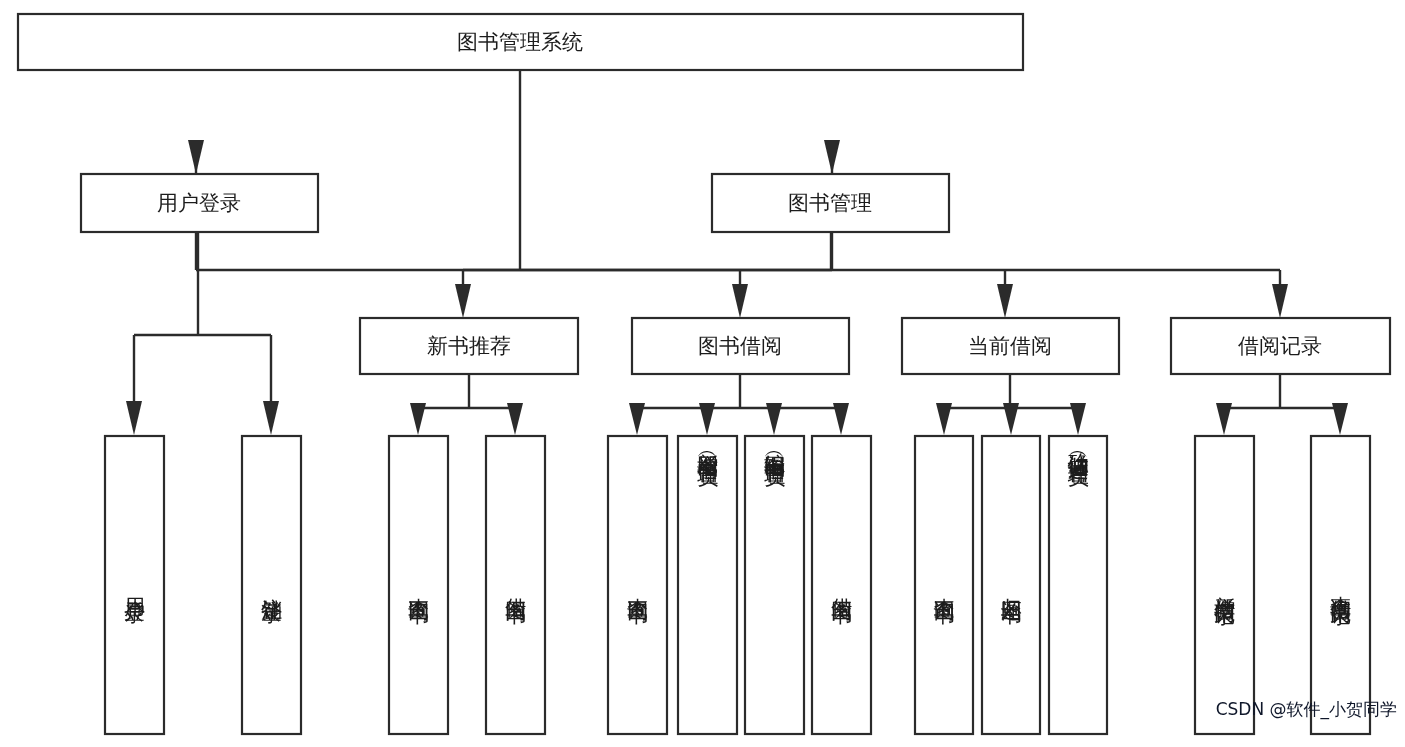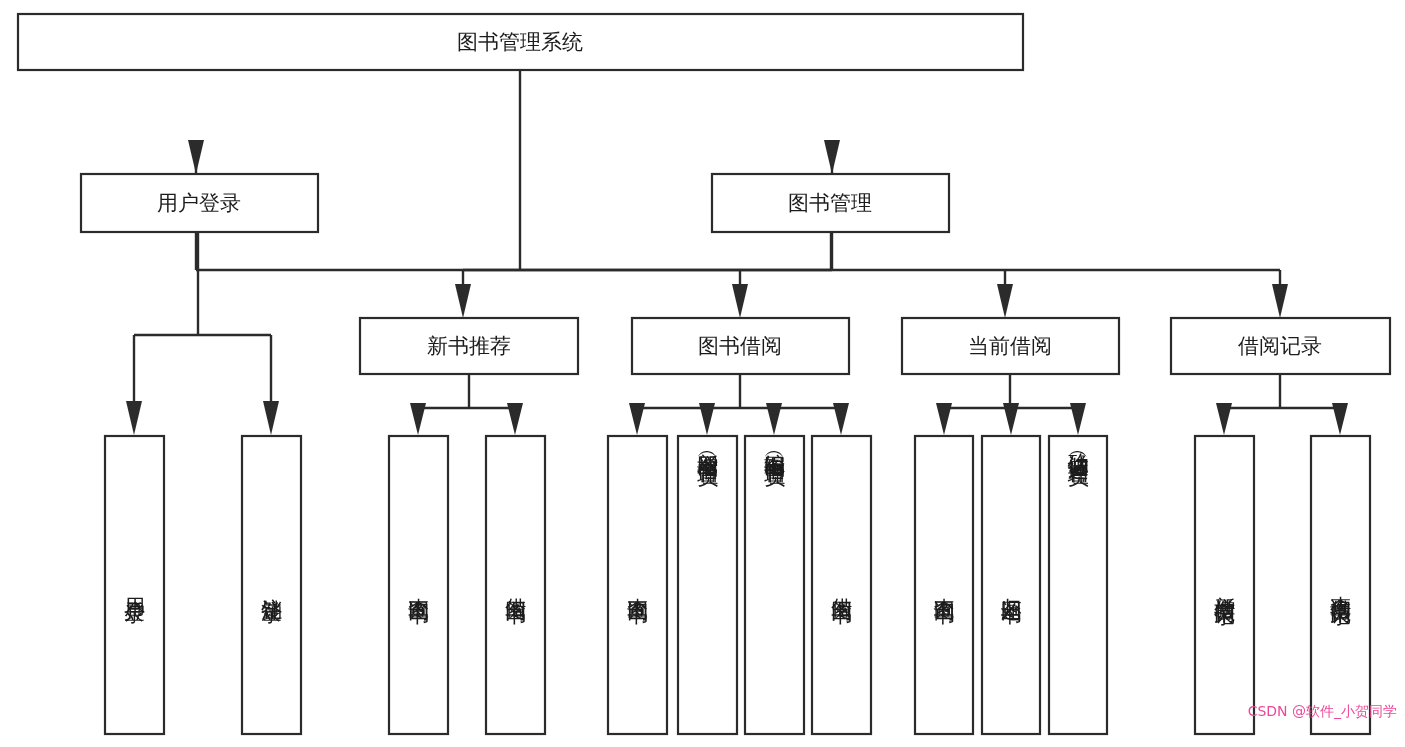--- a/index.html
+++ b/index.html
@@ -65,22 +65,22 @@
     color: #1c1c1c;
     letter-spacing: 2px;
     white-space: nowrap;
     text-align: center;
   }
   .watermark {
     position: absolute;
     right: 8px;
     bottom: 5px;
     font-family: "DejaVu Sans", "Liberation Sans", sans-serif;
-    font-size: 14px;
-    color: #ec4899;
+    font-size: 17px;
+    color: #0f172a;
     white-space: nowrap;
     pointer-events: none;
   }
 </style>
 </head>
 <body>
 
 <div id="diagram-root">
 
   <svg class="diagram-canvas" viewBox="0 0 1405 747">

